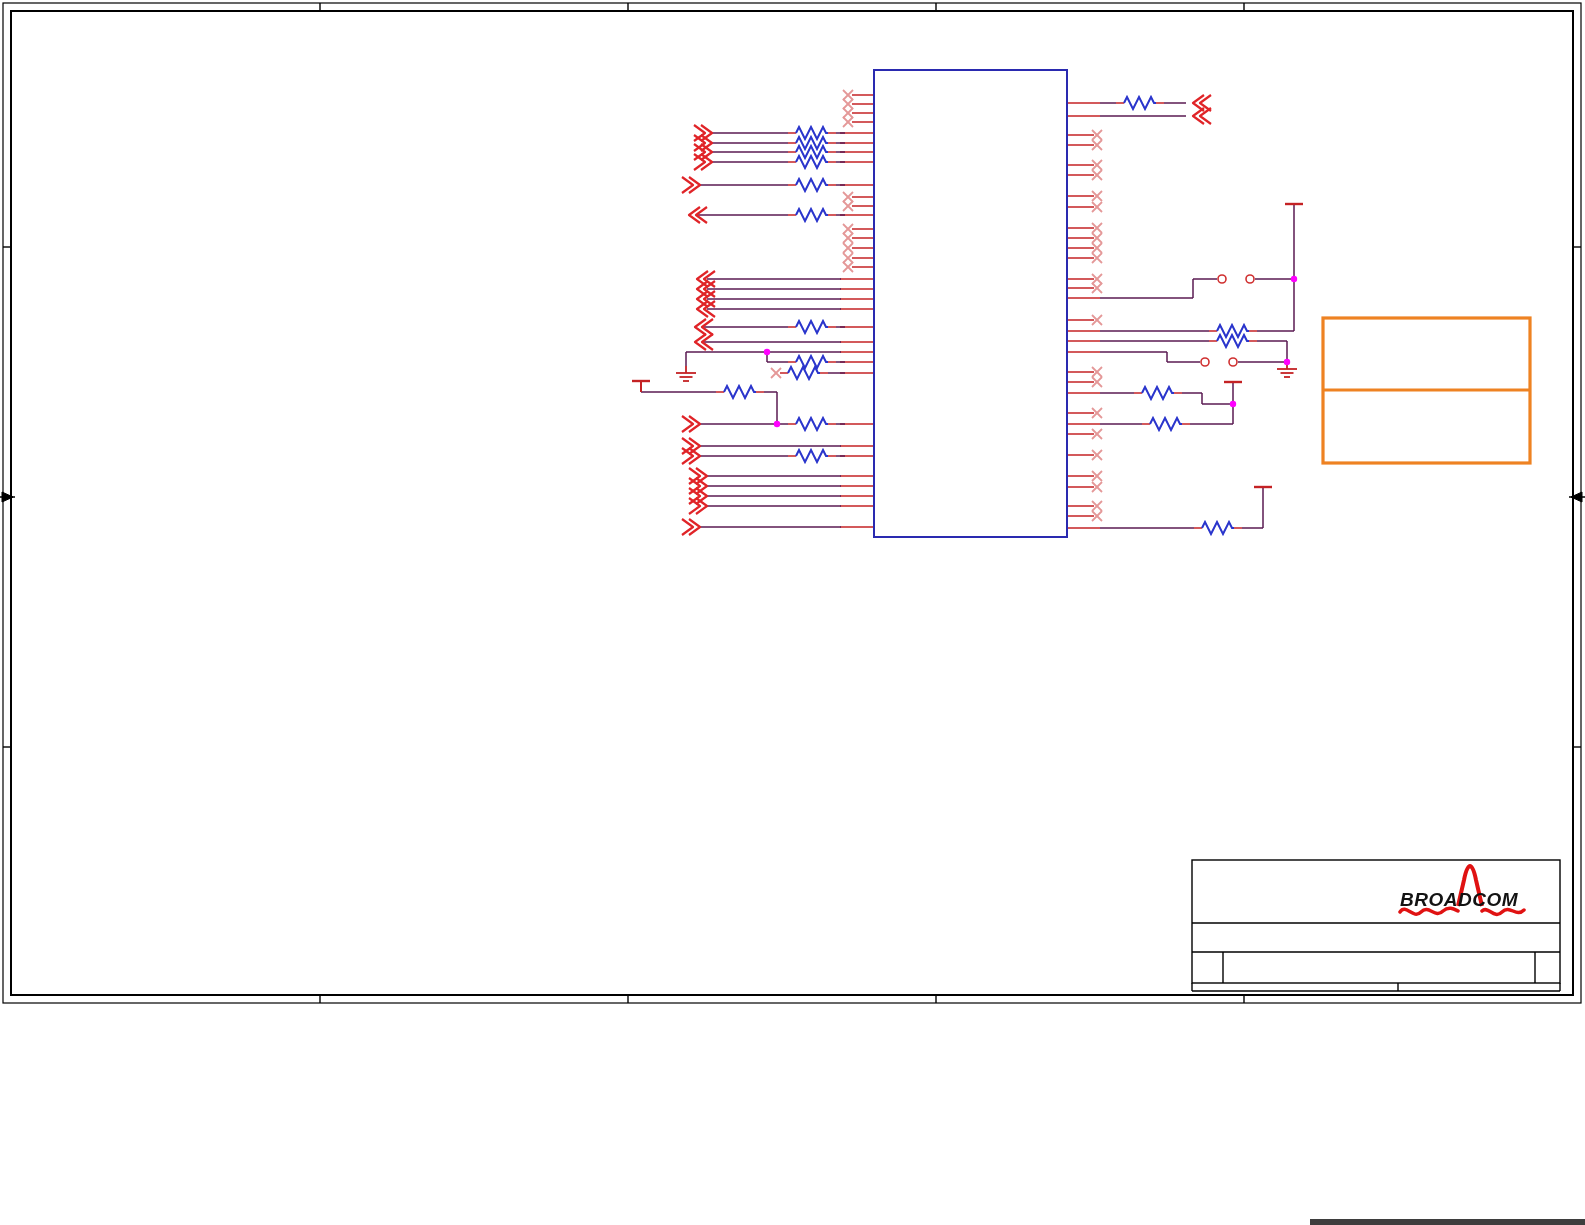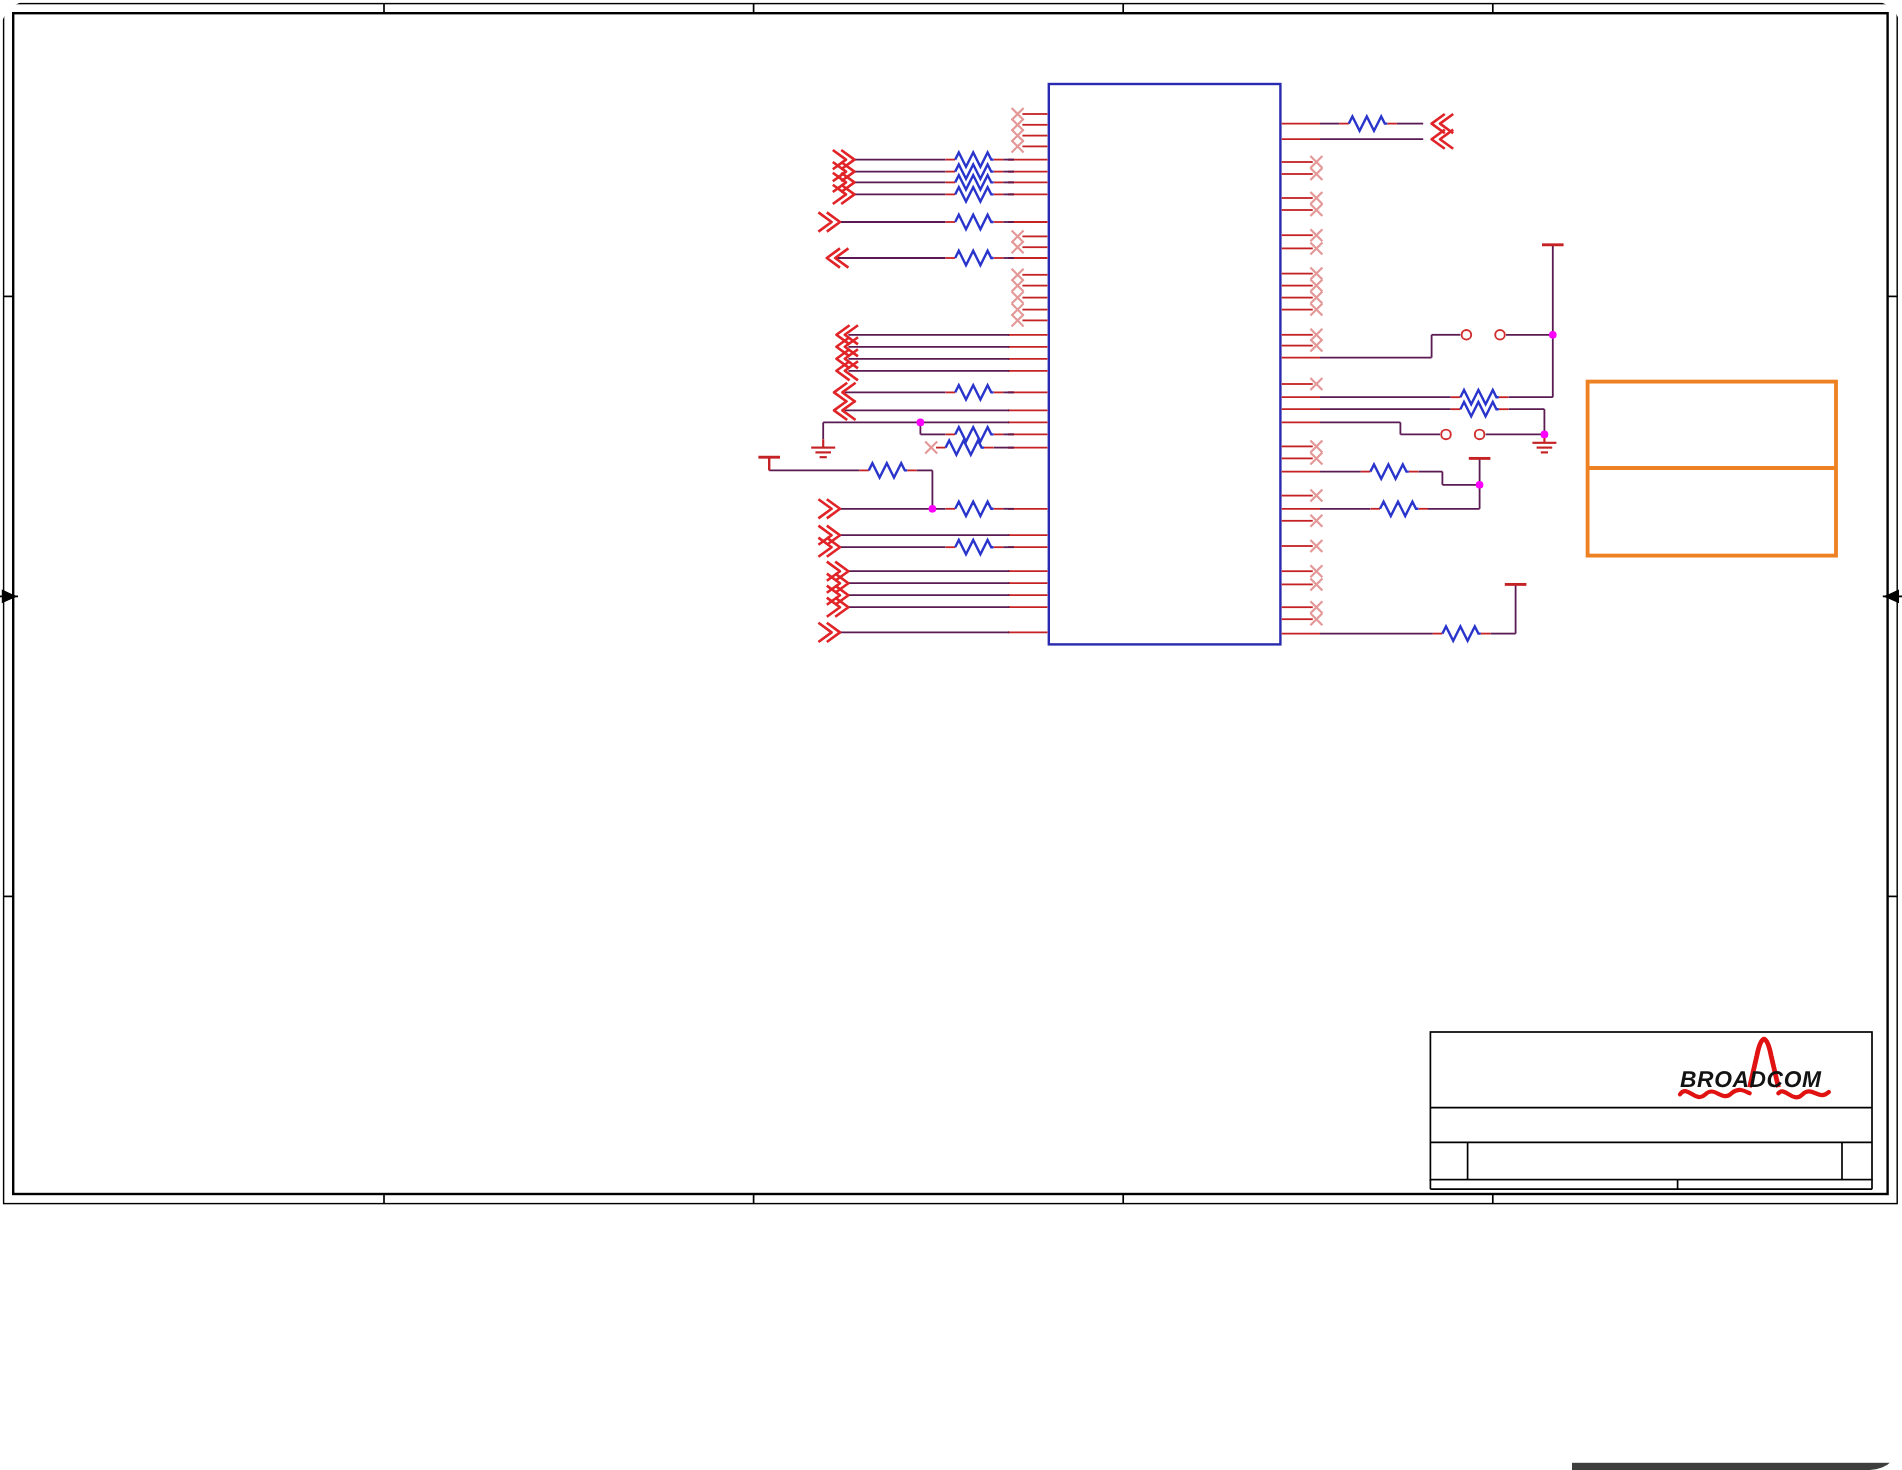--- a/index.html
+++ b/index.html
@@ -1,17 +1,17 @@
 <!DOCTYPE html>
 <html style="--frame: #000000; --ic-outline: #2a2ab0; --wire: #5a1a52; --pin: #c42224; --resistor: #2a35cc; --connector: #e02428; --no-connect: #e49898; --junction: #ff00ff; --terminal: #d03030; --symbol-red: #c42224; --highlight-box: #ee8222; --logo-red: #e01212; --logo-text: #131313;"><head>
 <meta charset="utf-8">
 <style>
   html,body{margin:0;padding:0;background:#ffffff;}
   #sheet{position:relative;width:1585px;height:1225px;background:#ffffff;overflow:hidden;
-         font-family:"Liberation Sans", sans-serif;border-radius:27px;}
+         font-family:"Liberation Sans", sans-serif;}
   svg{position:absolute;left:0;top:0;}
   .frame-line{stroke:var(--frame,#000);stroke-width:1.2;fill:none;}
   .frame-inner{stroke:var(--frame,#000);stroke-width:2;fill:none;}
   .tb-line{stroke:var(--frame,#000);stroke-width:1.4;fill:none;}
   .wire line{stroke:var(--wire,#5a1a52);stroke-width:1.5;}
   .pin line{stroke:var(--pin,#c42224);stroke-width:1.5;}
   .pwr line{stroke:var(--symbol-red,#c42224);stroke-width:2;}
   .logo-text{font:italic bold 19px "Liberation Sans",sans-serif;letter-spacing:.5px;
              fill:var(--logo-text,#111);}
 </style>

